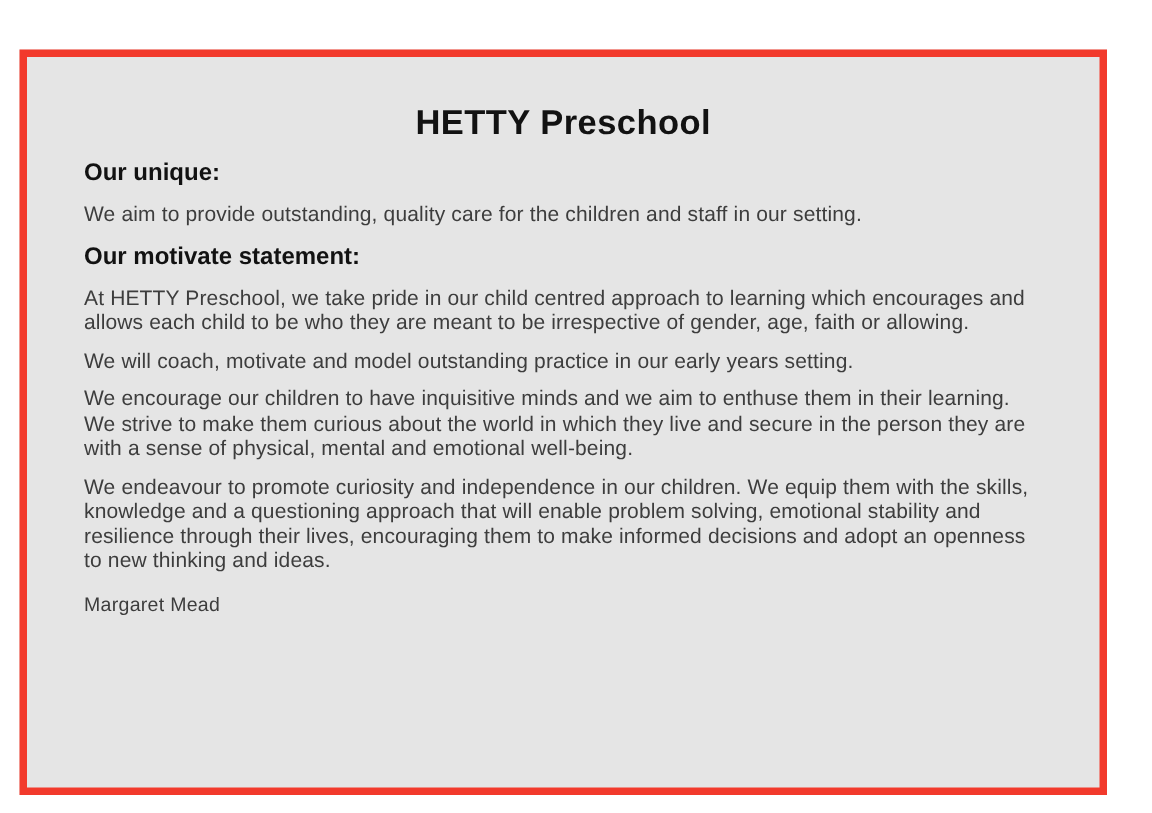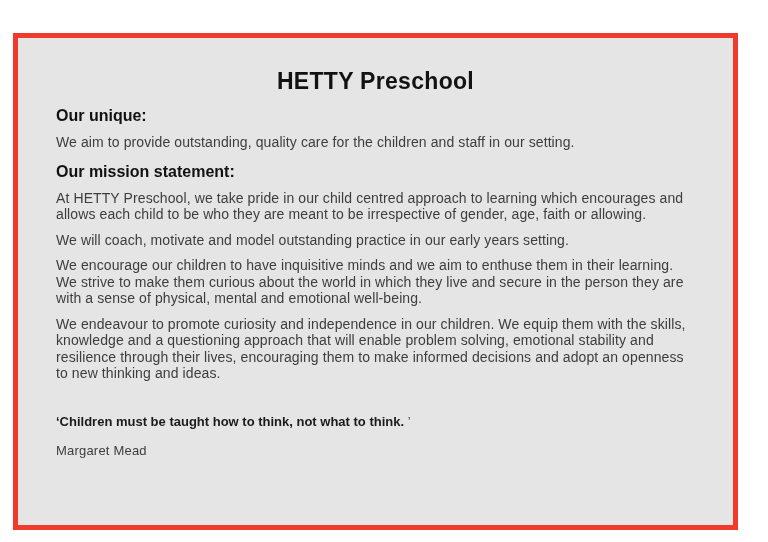--- a/index.html
+++ b/index.html
@@ -69,32 +69,29 @@
 
 <div class="canvas">
   <div class="frame" style="border-color: rgb(242, 58, 44);">
 
     <h1 class="doc-title">HETTY Preschool</h1>
 
     <h2 class="section-heading">Our unique:</h2>
 
     <p class="body-para">We aim to provide outstanding, quality care for the children and staff in our setting.</p>
 
-    <h2 class="section-heading">Our mission statement:</h2>
+    <h2 class="section-heading">Our motivate statement:</h2>
 
     <p class="body-para">At HETTY Preschool, we take pride in our child centred approach to learning which encourages and allows each child to be who they are meant to be irrespective of gender, age, faith or allowing.</p>
 
     <p class="body-para">We will coach, motivate and model outstanding practice in our early years setting.</p>
 
     <p class="body-para">We encourage our children to have inquisitive minds and we aim to enthuse them in their learning. We strive to make them curious about the world in which they live and secure in the person they are with a sense of physical, mental and emotional well-being.</p>
 
     <p class="body-para">We endeavour to promote curiosity and independence in our children. We equip them with the skills, knowledge and a questioning approach that will enable problem solving, emotional stability and resilience through their lives, encouraging them to make informed decisions and adopt an openness to new thinking and ideas.</p>
 
 
 
-    <p class="quote-line">
-      <span class="quote-bold">‘Children must be taught how to think, not what to think. </span><span class="quote-close">’</span>
-    </p>
 
     <p class="quote-author">Margaret Mead</p>
 
   </div>
 </div>
 
 </body></html>

